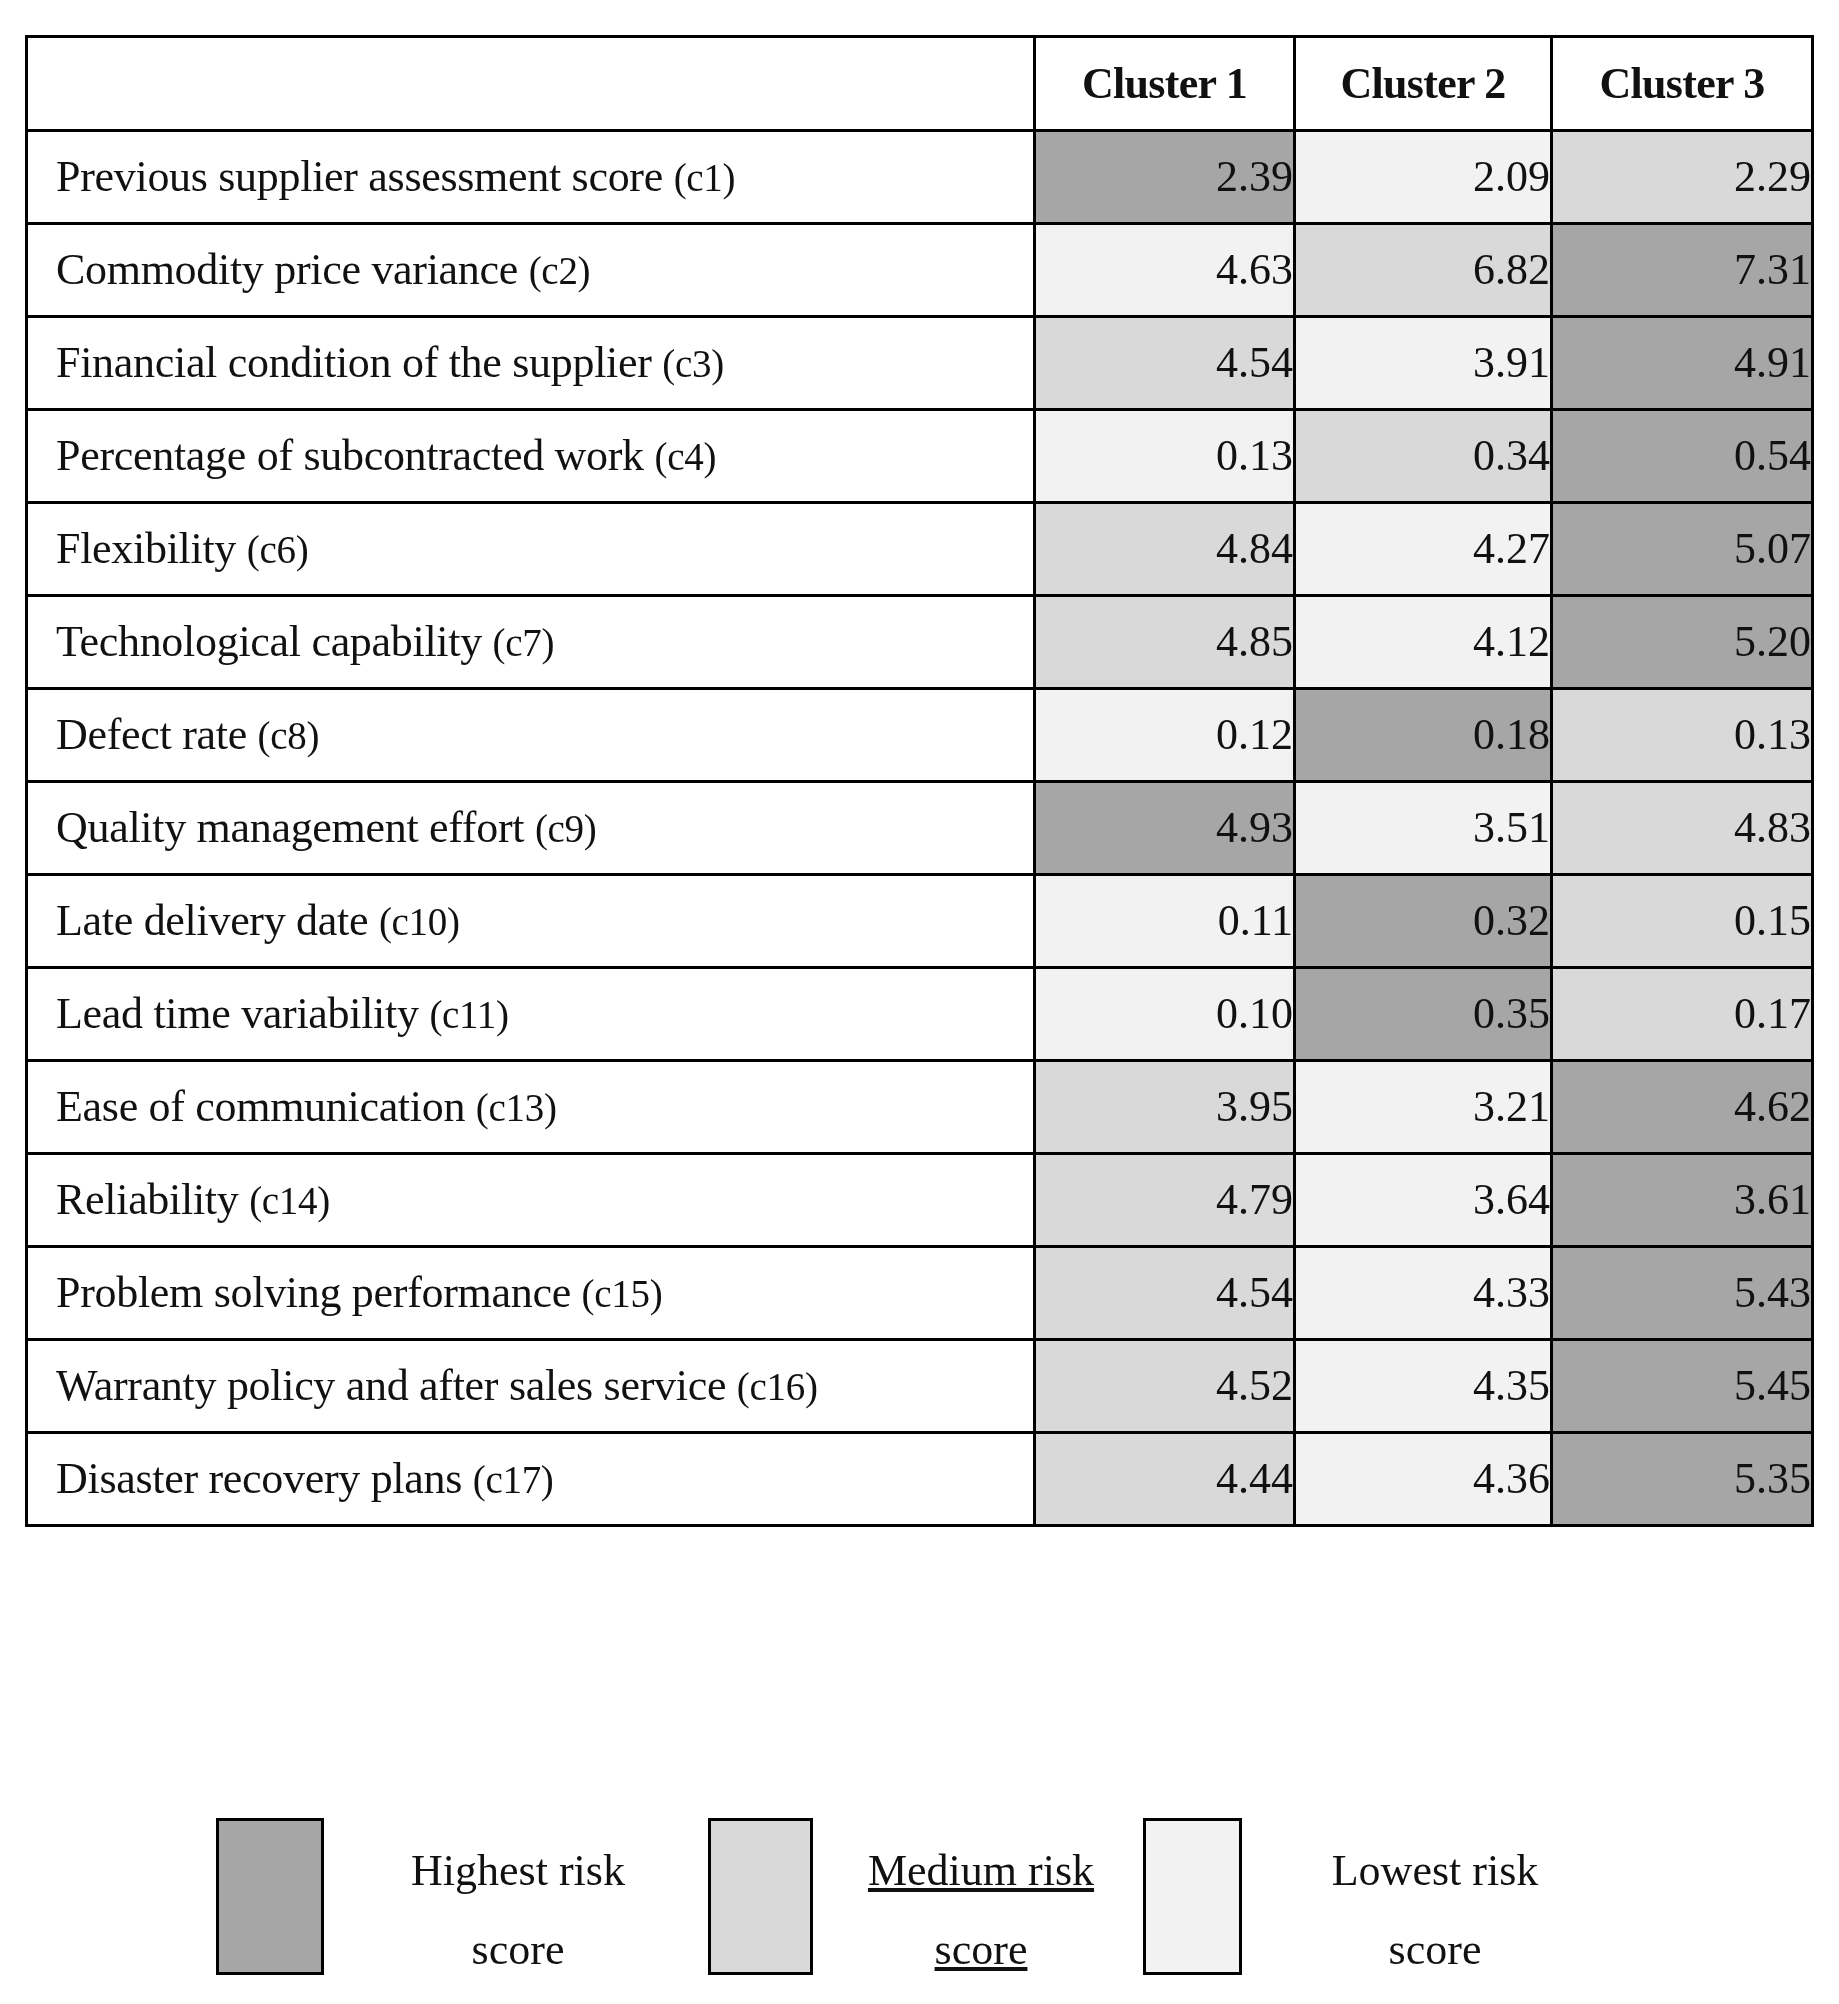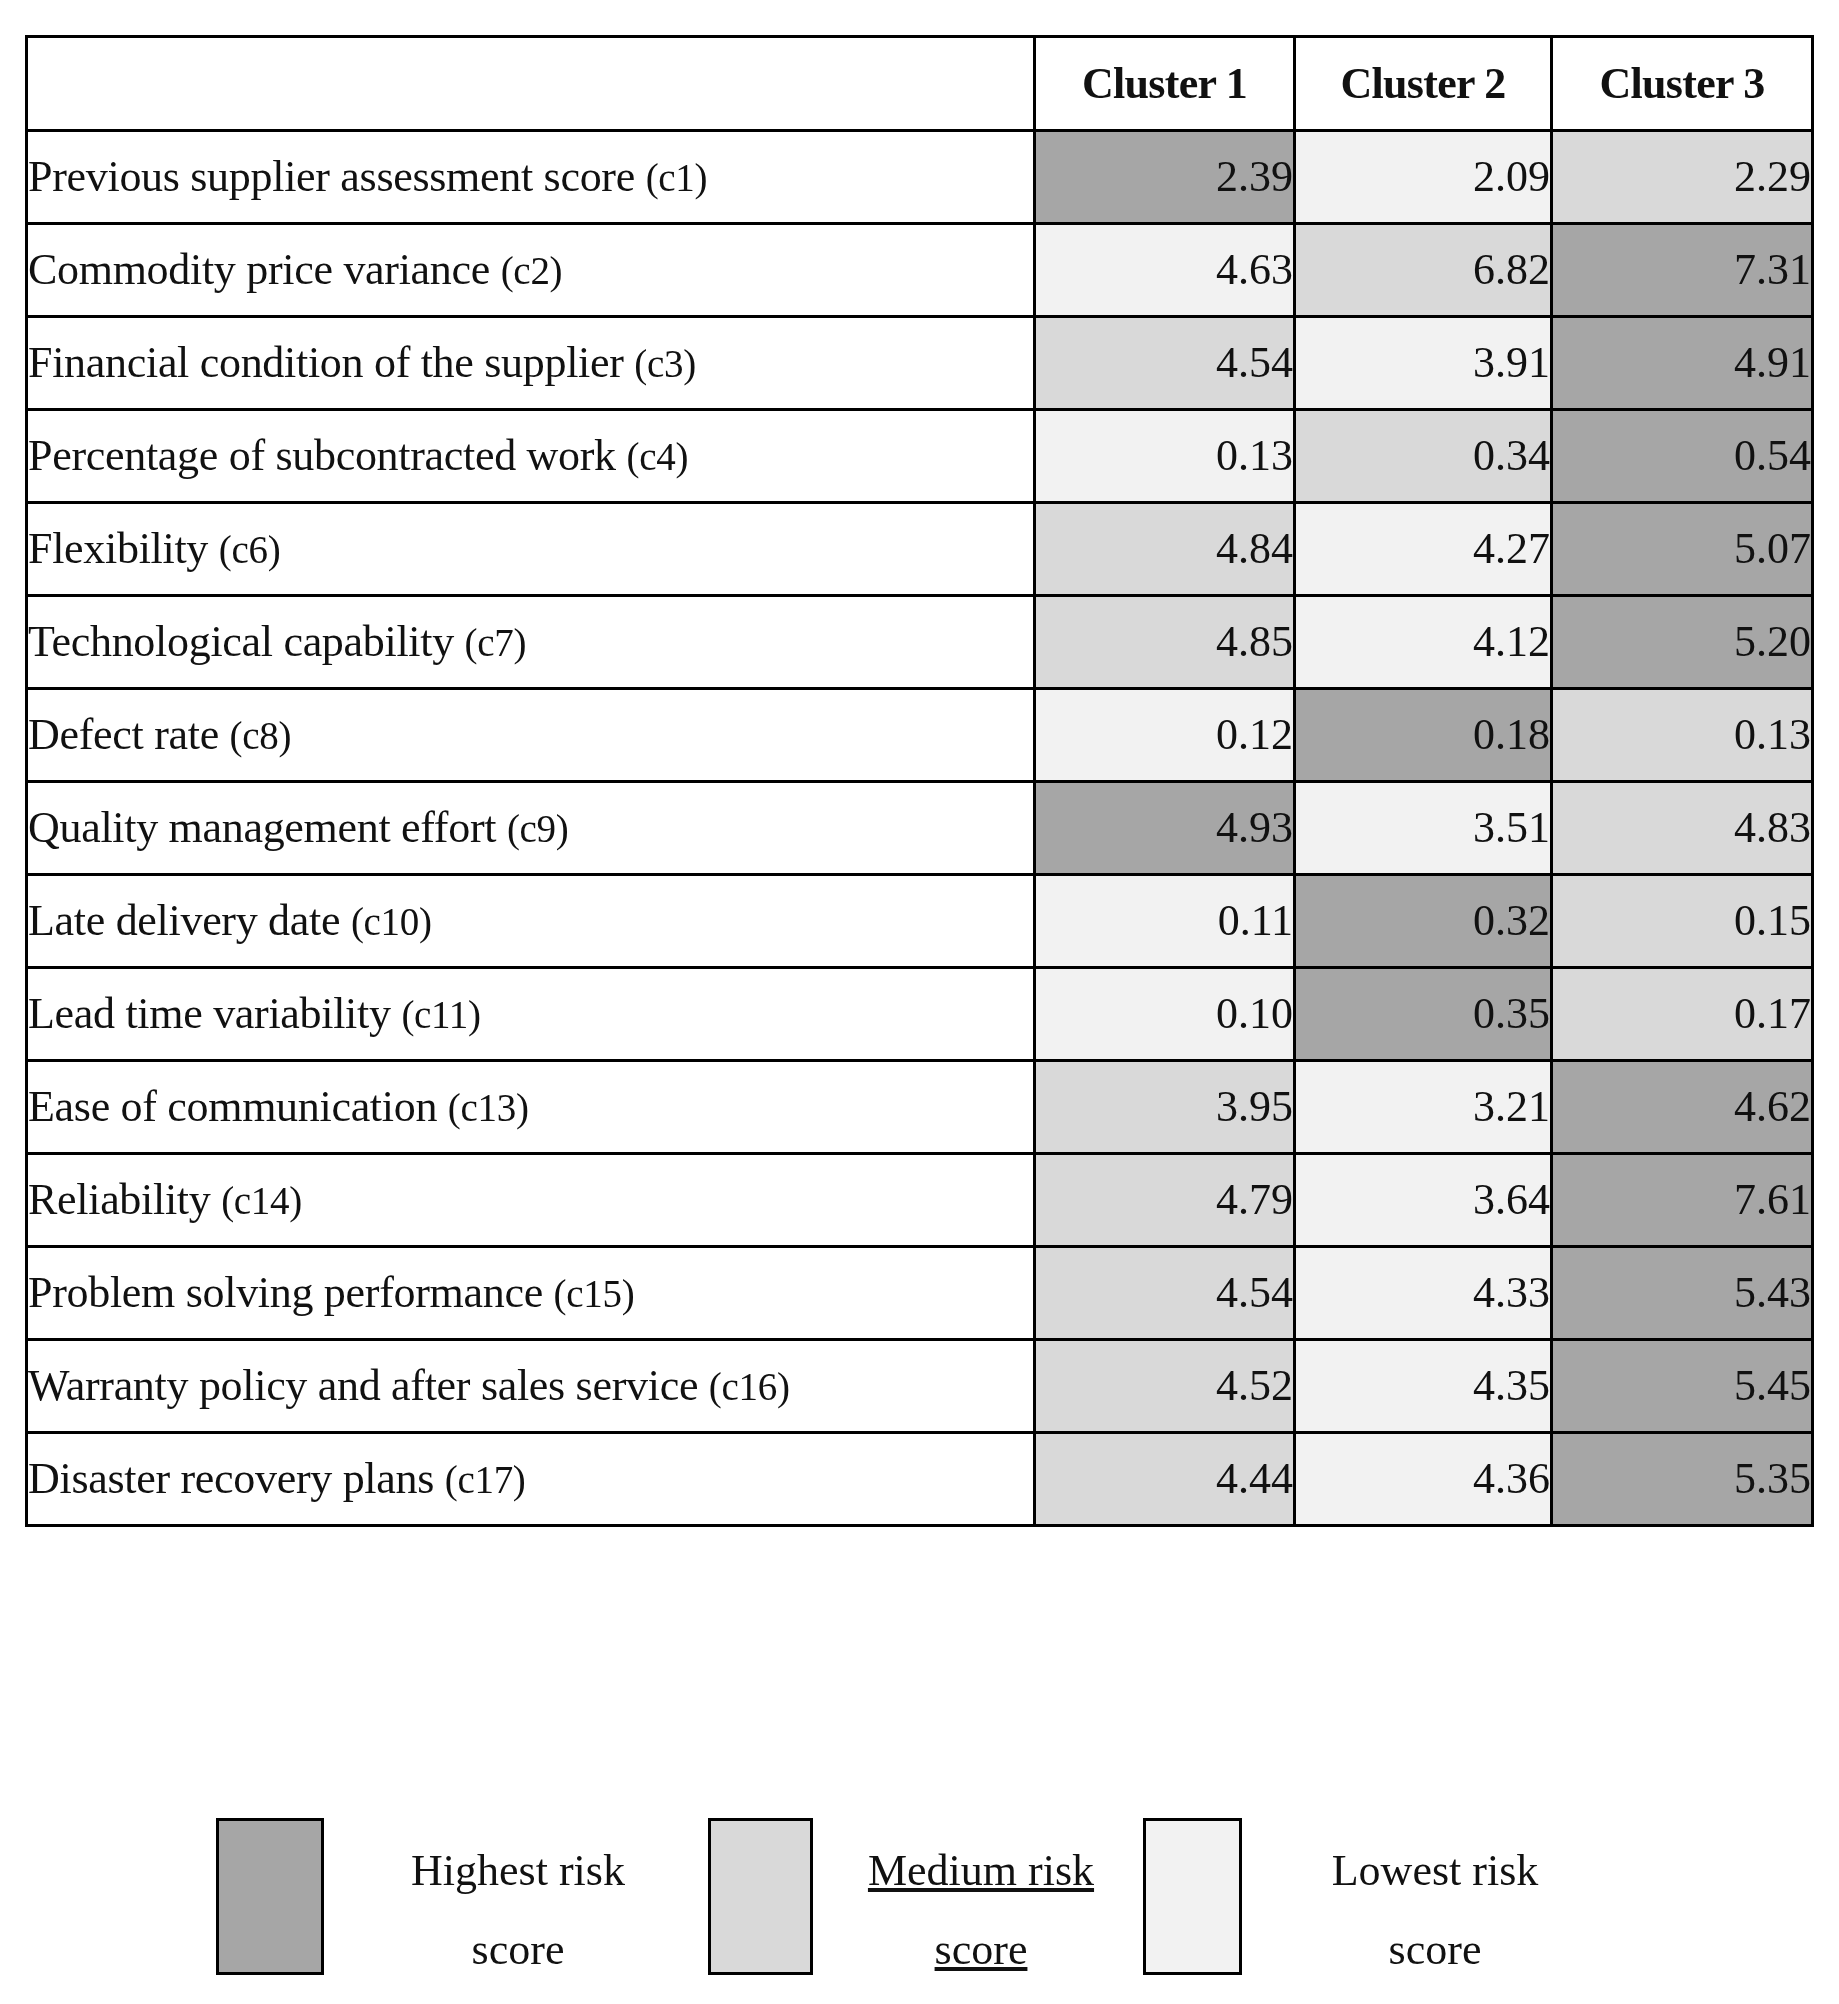--- a/index.html
+++ b/index.html
@@ -32,20 +32,21 @@
   }
   .risk-table th {
     height: 91px;
     font-weight: bold;
     text-align: center;
     background: #ffffff;
     letter-spacing: -0.7px;
   }
   .risk-table td.label {
     text-align: left;
+    padding-left: 28px;
     white-space: nowrap;
     background: #ffffff;
     letter-spacing: -0.3px;
   }
   .risk-table td.label .code {
     font-size: 39px;
   }
   .risk-table td.value {
     text-align: right;
     margin-left: 9px;
@@ -164,21 +165,21 @@
       <tr>
         <td class="label"><span>Ease of communication</span> <span class="code">(c13)</span></td>
         <td class="value lvl-medium">3.95</td>
         <td class="value lvl-low">3.21</td>
         <td class="value lvl-high">4.62</td>
       </tr>
       <tr>
         <td class="label"><span>Reliability</span> <span class="code">(c14)</span></td>
         <td class="value lvl-medium">4.79</td>
         <td class="value lvl-low">3.64</td>
-        <td class="value lvl-high">7.61</td>
+        <td class="value lvl-high">3.61</td>
       </tr>
       <tr>
         <td class="label"><span>Problem solving performance</span> <span class="code">(c15)</span></td>
         <td class="value lvl-medium">4.54</td>
         <td class="value lvl-low">4.33</td>
         <td class="value lvl-high">5.43</td>
       </tr>
       <tr>
         <td class="label"><span>Warranty policy and after sales service</span> <span class="code">(c16)</span></td>
         <td class="value lvl-medium">4.52</td>

